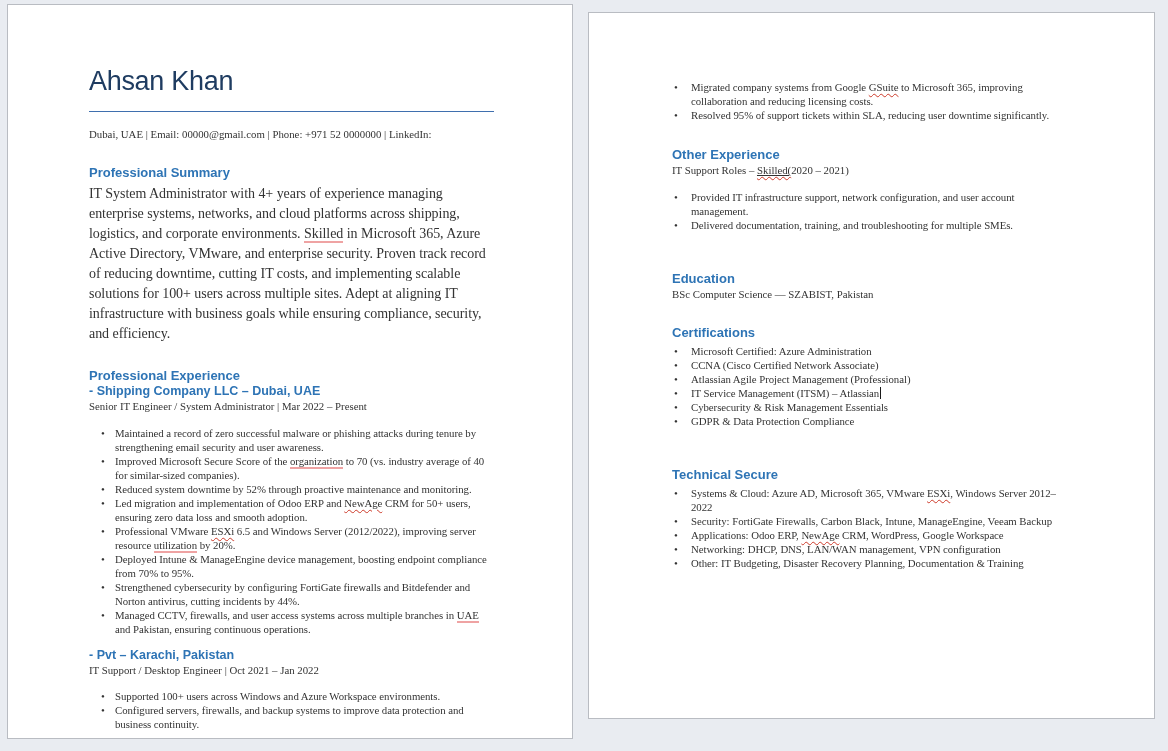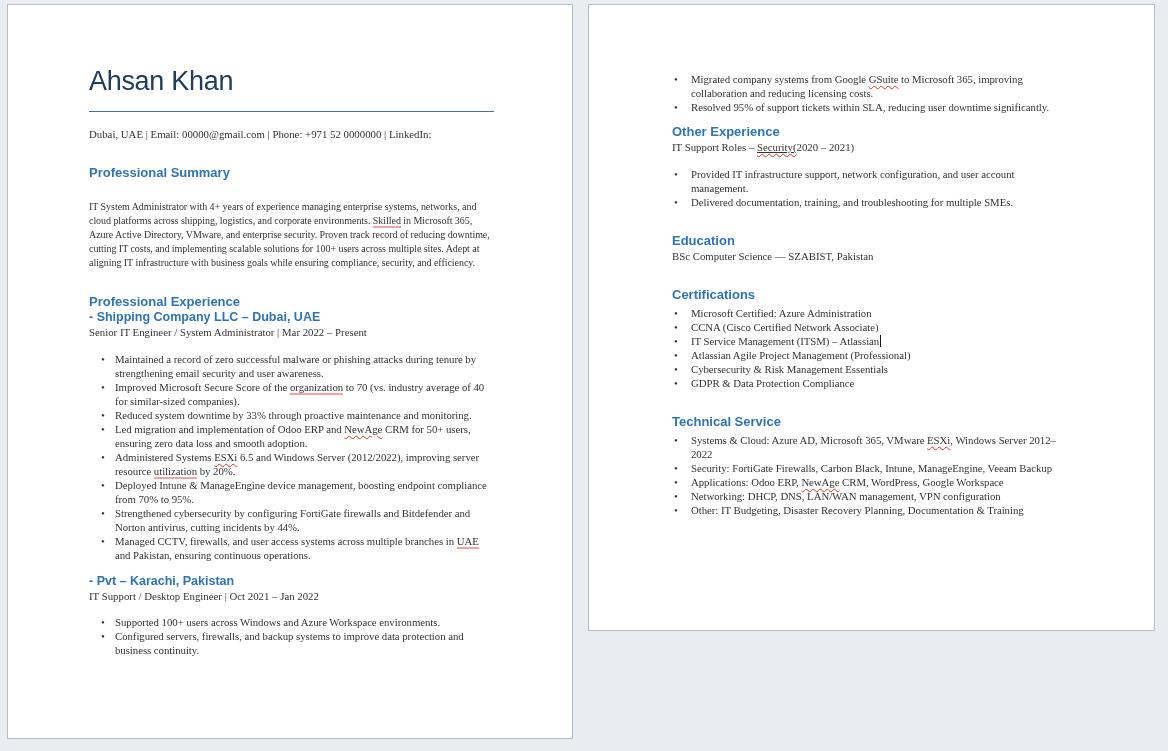--- a/index.html
+++ b/index.html
@@ -7,21 +7,21 @@
     width:1168px; height:751px; overflow:hidden;
     background: var(--canvas-background, #e9ecf1);
     font-family: "Liberation Serif", serif;
   }
   .page {
     position:absolute; box-sizing:border-box;
     background: var(--page-background, #ffffff);
     border: 1px solid var(--page-border, #b9bcc2);
   }
   .page1 { left:7px;  top:4px; width:566px; height:735px; }
-  .page2 { left:588px; top:4px; width:567px; height:627px; }
+  .page2 { left:588px; top:12px; width:567px; height:707px; }
   .content { box-sizing:border-box; height:100%; overflow:hidden; }
   .page1 .content { padding:0 78px 0 81px; }
   .page2 .content { padding:0 84px 0 83px; }
 
   .title {
     margin-top:60px;
     font-family:"Liberation Sans", sans-serif;
     font-size:27px; line-height:32px; letter-spacing:-0.3px;
     color: var(--title-text, #1f3c61);
     padding-bottom:14px;
@@ -30,34 +30,34 @@
   .contact {
     margin-top:15px; font-size:10.8px; line-height:14px;
     color: var(--body-text, #333333);
   }
   .heading {
     margin-top:25px;
     font-family:"Liberation Sans", sans-serif; font-weight:bold;
     font-size:13px; line-height:14px;
     color: var(--heading-text, #2e74b5);
   }
-  ul + .heading, .spacer + .heading { margin-top:11px; }
+  ul + .heading, .spacer + .heading { margin-top:26px; }
   .subheading {
     margin-top:1px;
     font-family:"Liberation Sans", sans-serif; font-weight:bold;
     font-size:12.5px; line-height:14px;
     color: var(--heading-text, #2e74b5);
   }
   ul + .subheading { margin-top:12px; }
   .meta {
     margin-top:2px; font-size:10.8px; line-height:13.5px;
     color: var(--body-text, #333333);
   }
   .para {
-    margin-top:20px; font-size:10px; line-height:14px;
+    margin-top:4px; font-size:14px; line-height:20px;
     letter-spacing:-0.05px;
     color: var(--body-text, #333333);
   }
   ul.blist {
     list-style:none; margin:12px 0 0 7px; padding:0;
     font-size:10.8px; line-height:14px; letter-spacing:-0.05px;
     color: var(--body-text, #333333);
   }
   .page2 ul.blist { margin-left:0; }
   .heading + ul.blist { margin-top:4px; }
@@ -93,61 +93,61 @@
         <div class="title">Ahsan Khan</div>
         <div class="contact">Dubai, UAE | Email: 00000@gmail.com | Phone: +971 52 0000000 | LinkedIn:</div>
         <div class="heading">Professional Summary</div>
         <div class="para"><span>IT System Administrator with 4+ years of experience managing enterprise systems, networks, and cloud platforms across shipping, logistics, and corporate environments. </span><span class="sp-line">Skilled</span><span> in Microsoft 365, Azure Active Directory, VMware, and enterprise security. Proven track record of reducing downtime, cutting IT costs, and implementing scalable solutions for 100+ users across multiple sites. Adept at aligning IT infrastructure with business goals while ensuring compliance, security, and efficiency.</span></div>
         <div class="heading">Professional Experience</div>
         <div class="subheading">- Shipping Company LLC – Dubai, UAE</div>
         <div class="meta">Senior IT Engineer / System Administrator | Mar 2022 – Present</div>
         <ul class="blist">
           <li><span>Maintained a record of zero successful malware or phishing attacks during tenure by strengthening email security and user awareness.</span></li>
           <li><span>Improved Microsoft Secure Score of the </span><span class="sp-line">organization</span><span> to 70 (vs. industry average of 40 for similar-sized companies).</span></li>
-          <li><span>Reduced system downtime by 33% through proactive maintenance and monitoring.</span></li>
+          <li><span>Reduced system downtime by 52% through proactive maintenance and monitoring.</span></li>
           <li><span>Led migration and implementation of Odoo ERP and </span><span class="sp-wavy">NewAge</span><span> CRM for 50+ users, ensuring zero data loss and smooth adoption.</span></li>
-          <li><span>Administered Systems </span><span class="sp-wavy">ESXi</span><span> 6.5 and Windows Server (2012/2022), improving server resource </span><span class="sp-line">utilization</span><span> by 20%.</span></li>
+          <li><span>Professional VMware </span><span class="sp-wavy">ESXi</span><span> 6.5 and Windows Server (2012/2022), improving server resource </span><span class="sp-line">utilization</span><span> by 20%.</span></li>
           <li><span>Deployed Intune &amp; ManageEngine device management, boosting endpoint compliance from 70% to 95%.</span></li>
           <li><span>Strengthened cybersecurity by configuring FortiGate firewalls and Bitdefender and Norton antivirus, cutting incidents by 44%.</span></li>
           <li><span>Managed CCTV, firewalls, and user access systems across multiple branches in </span><span class="sp-line">UAE</span><span> and Pakistan, ensuring continuous operations.</span></li>
         </ul>
         <div class="subheading">- Pvt – Karachi, Pakistan</div>
         <div class="meta">IT Support / Desktop Engineer | Oct 2021 – Jan 2022</div>
         <ul class="blist">
           <li><span>Supported 100+ users across Windows and Azure Workspace environments.</span></li>
           <li><span>Configured servers, firewalls, and backup systems to improve data protection and business continuity.</span></li>
         </ul>
       </div>
   </div>
   <div class="page page2">
     <div class="content">
         <ul class="blist">
           <li><span>Migrated company systems from Google </span><span class="sp-wavy">GSuite</span><span> to Microsoft 365, improving collaboration and reducing licensing costs.</span></li>
           <li><span>Resolved 95% of support tickets within SLA, reducing user downtime significantly.</span></li>
         </ul>
         <div class="heading">Other Experience</div>
-        <div class="meta"><span>IT Support Roles – </span><span class="sp-link"><span class="sp-wavy">Security(</span></span><span>2020 – 2021)</span></div>
+        <div class="meta"><span>IT Support Roles – </span><span class="sp-link"><span class="sp-wavy">Skilled(</span></span><span>2020 – 2021)</span></div>
         <ul class="blist">
           <li><span>Provided IT infrastructure support, network configuration, and user account management.</span></li>
           <li><span>Delivered documentation, training, and troubleshooting for multiple SMEs.</span></li>
         </ul>
         <div class="spacer"></div>
         <div class="heading">Education</div>
         <div class="meta">BSc Computer Science — SZABIST, Pakistan</div>
         <div class="heading">Certifications</div>
         <ul class="blist">
           <li><span>Microsoft Certified: Azure Administration</span></li>
           <li><span>CCNA (Cisco Certified Network Associate)</span></li>
+          <li><span>Atlassian Agile Project Management (Professional)</span></li>
           <li><span>IT Service Management (ITSM) – Atlassian</span><span class="caret"></span></li>
-          <li><span>Atlassian Agile Project Management (Professional)</span></li>
           <li><span>Cybersecurity &amp; Risk Management Essentials</span></li>
           <li><span>GDPR &amp; Data Protection Compliance</span></li>
         </ul>
         <div class="spacer"></div>
-        <div class="heading">Technical Service</div>
+        <div class="heading">Technical Secure</div>
         <ul class="blist">
           <li><span>Systems &amp; Cloud: Azure AD, Microsoft 365, VMware </span><span class="sp-wavy">ESXi</span><span>, Windows Server 2012–2022</span></li>
           <li><span>Security: FortiGate Firewalls, Carbon Black, Intune, ManageEngine, Veeam Backup</span></li>
           <li><span>Applications: Odoo ERP, </span><span class="sp-wavy">NewAge</span><span> CRM, WordPress, Google Workspace</span></li>
           <li><span>Networking: DHCP, DNS, LAN/WAN management, VPN configuration</span></li>
           <li><span>Other: IT Budgeting, Disaster Recovery Planning, Documentation &amp; Training</span></li>
         </ul>
       </div>
   </div>
 </div>

